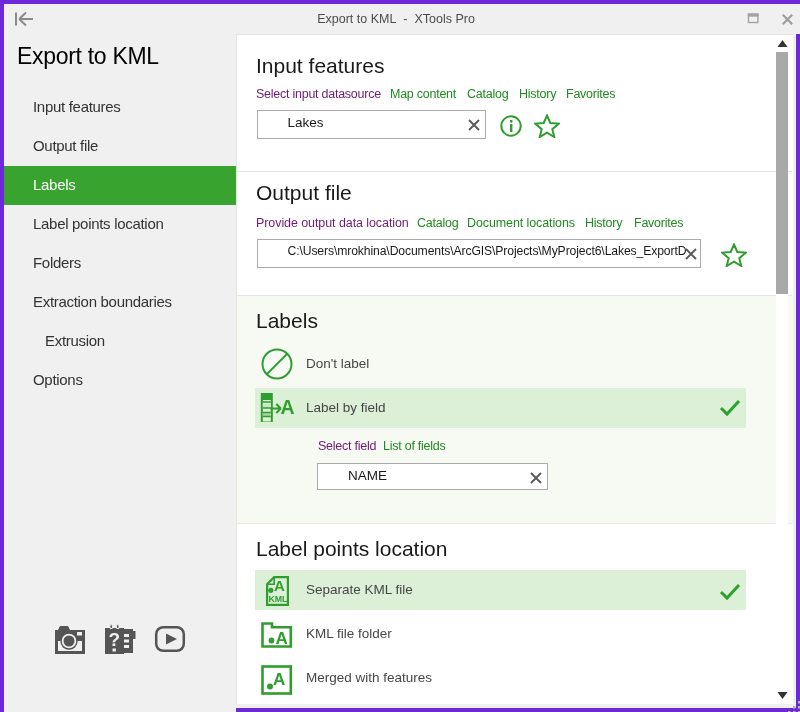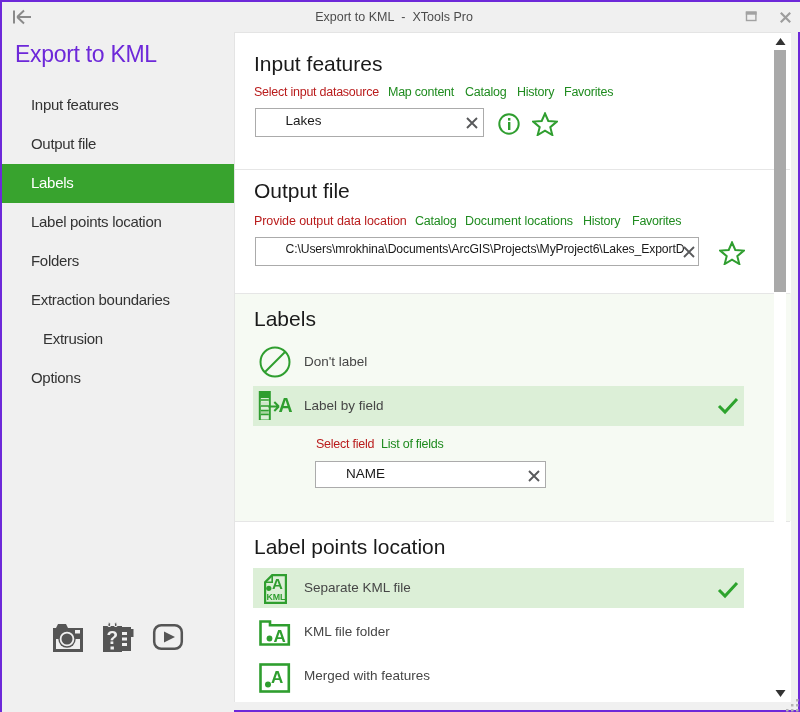--- a/index.html
+++ b/index.html
@@ -1,36 +1,36 @@
 <!DOCTYPE html>
 <html><head>
 <meta charset="utf-8">
 <style>
 * { margin:0; padding:0; box-sizing:border-box; }
 html,body { width:800px; height:712px; overflow:hidden; }
 body { font-family:"Liberation Sans", sans-serif; }
 #win {
   position:relative; width:800px; height:712px;
-  background:#f0f0f0; border:2px solid #6d28d9;
+  background:#f0f0f0; border:4px solid #6d28d9;
 }
 
 #titlebar { position:absolute; left:0; top:0; width:798px; height:30px; background:#f0f0f0; }
 #title { position:absolute; left:0; top:8px; width:784px; text-align:center; font-size:12.5px; color:#4c4c4c; }
 
 #content { position:absolute; left:232px; top:30px; width:557px; height:670px; background:#ffffff; border-left:1px solid #e4e4e4; border-top:1px solid #e4e4e4; overflow:hidden; }
 
 #sidebar { position:absolute; left:0; top:30px; width:232px; height:681px; background:#f0f0f0; }
-#sbtitle { position:absolute; left:13px; top:9px; font-size:23px; letter-spacing:-0.3px; color:#6d28d9; }
+#sbtitle { position:absolute; left:13px; top:9px; font-size:23px; letter-spacing:-0.3px; color:#000000; }
 .mi { position:absolute; left:0; width:232px; height:39px; line-height:39px; padding-left:29px; font-size:15px; letter-spacing:-0.3px; color:#333; line-height:37px; }
 .mi.sel { background:#38a32e; color:#fff; height:39px; line-height:37px; margin-top:-0.5px; }
 #runbtn { position:absolute; left:9px; top:641px; width:210px; height:30px; background:#38a32e; color:#fff; font-size:16px; text-align:center; line-height:22px; }
 
 .sec { position:absolute; left:0; width:556px; }
 h2 { position:absolute; font-size:21px; font-weight:normal; color:#1a1a1a; }
-.lbl { position:absolute; font-size:12.5px; letter-spacing:-0.25px; color:#b91c1c; white-space:nowrap; }
+.lbl { position:absolute; font-size:12.5px; letter-spacing:-0.25px; color:#701a75; white-space:nowrap; }
 .lnk { color:#1f8b1f !important; }
 .inp { position:absolute; background:#fff; border:1px solid #ababab; font-size:13.5px; color:#1a1a1a; white-space:nowrap; overflow:hidden; }
 .inp span { position:absolute; left:5px; top:4px;padding-left:25px; }
 .divider { position:absolute; left:-1px; width:556px; height:1px; background:#e6e6e6; }
 .row { position:absolute; left:18px; width:491px; height:40px; }
 .row.sel { background:#dcefd7; }
 .rowtext { position:absolute; left:51px; font-size:13.5px; color:#464646; }
 
 #sb-track { position:absolute; left:539px; top:0px; width:12px; height:668px; background:#fff; }
 #sb-thumb { position:absolute; left:539px; top:17px; width:12px; height:242px; background:#a9a9a9; }

